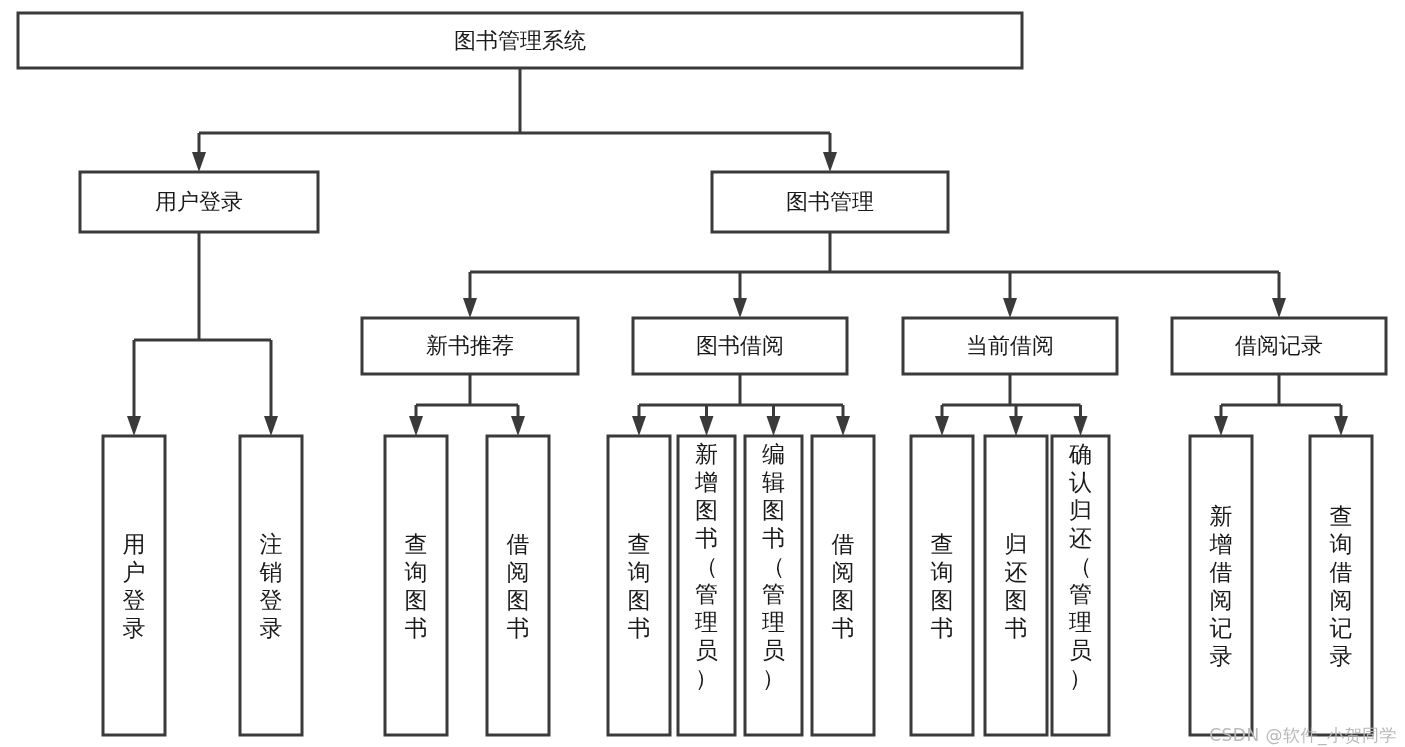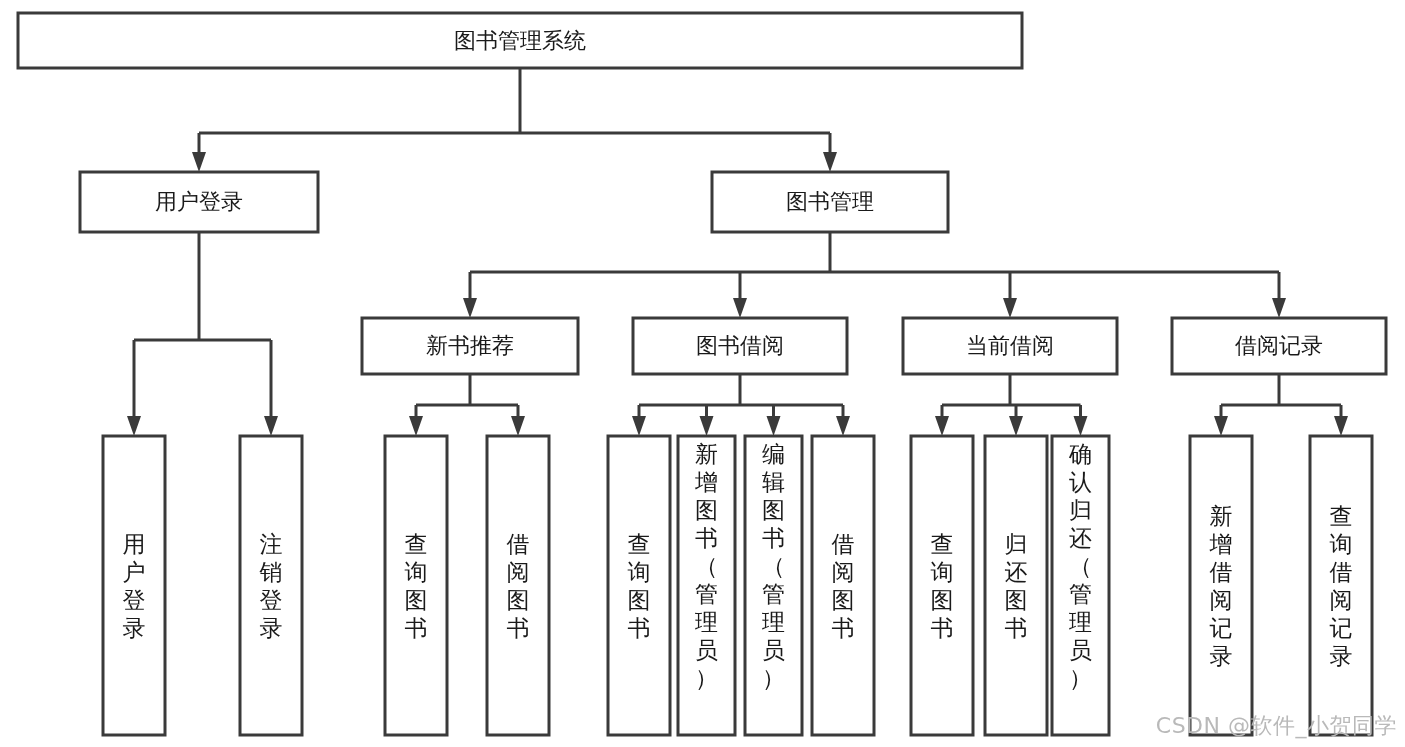--- a/index.html
+++ b/index.html
@@ -51,23 +51,23 @@
   }
   .node-label-v {
     font-family: "DejaVu Sans", "Liberation Sans", sans-serif;
     font-size: 23px;
     fill: #1a1a1a;
     text-anchor: middle;
   }
   .watermark {
     position: absolute;
     right: 8px;
-    bottom: 6px;
-    font-family: "DejaVu Sans", "Liberation Sans", sans-serif;
-    font-size: 22px;
+    bottom: 0;
+    font-family: "DejaVu Sans", "Liberation Sans", sans-serif;
+    font-size: 17px;
     color: #b9b9b9;
     white-space: nowrap;
     letter-spacing: 0.5px;
     text-align: right;
   }
 </style>
 </head>
 <body>
 
 <div id="diagram-root">

